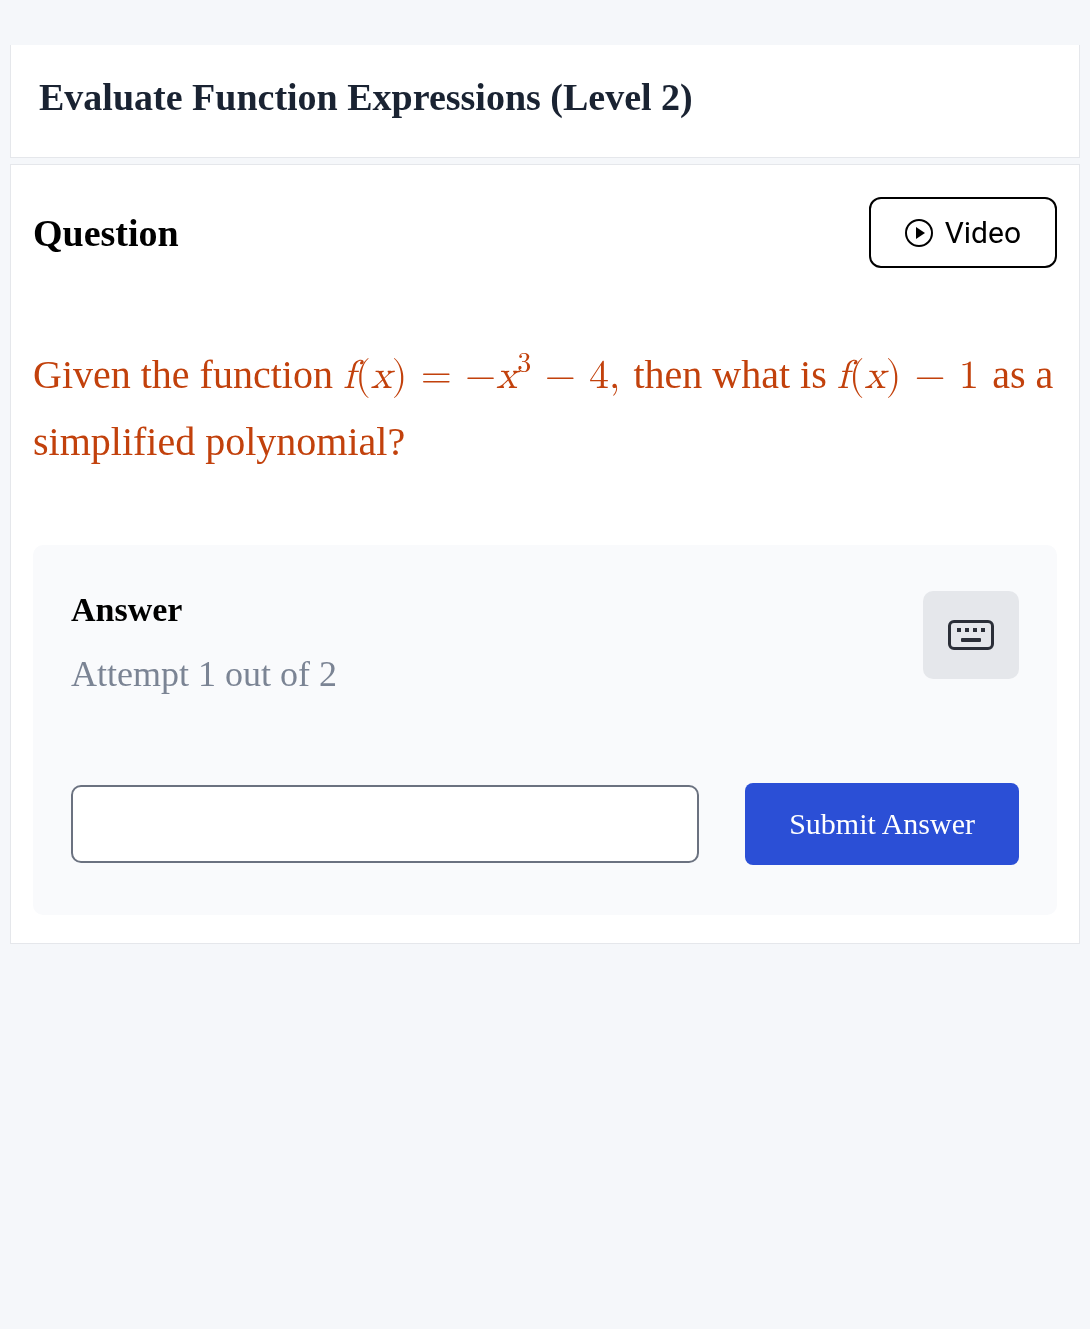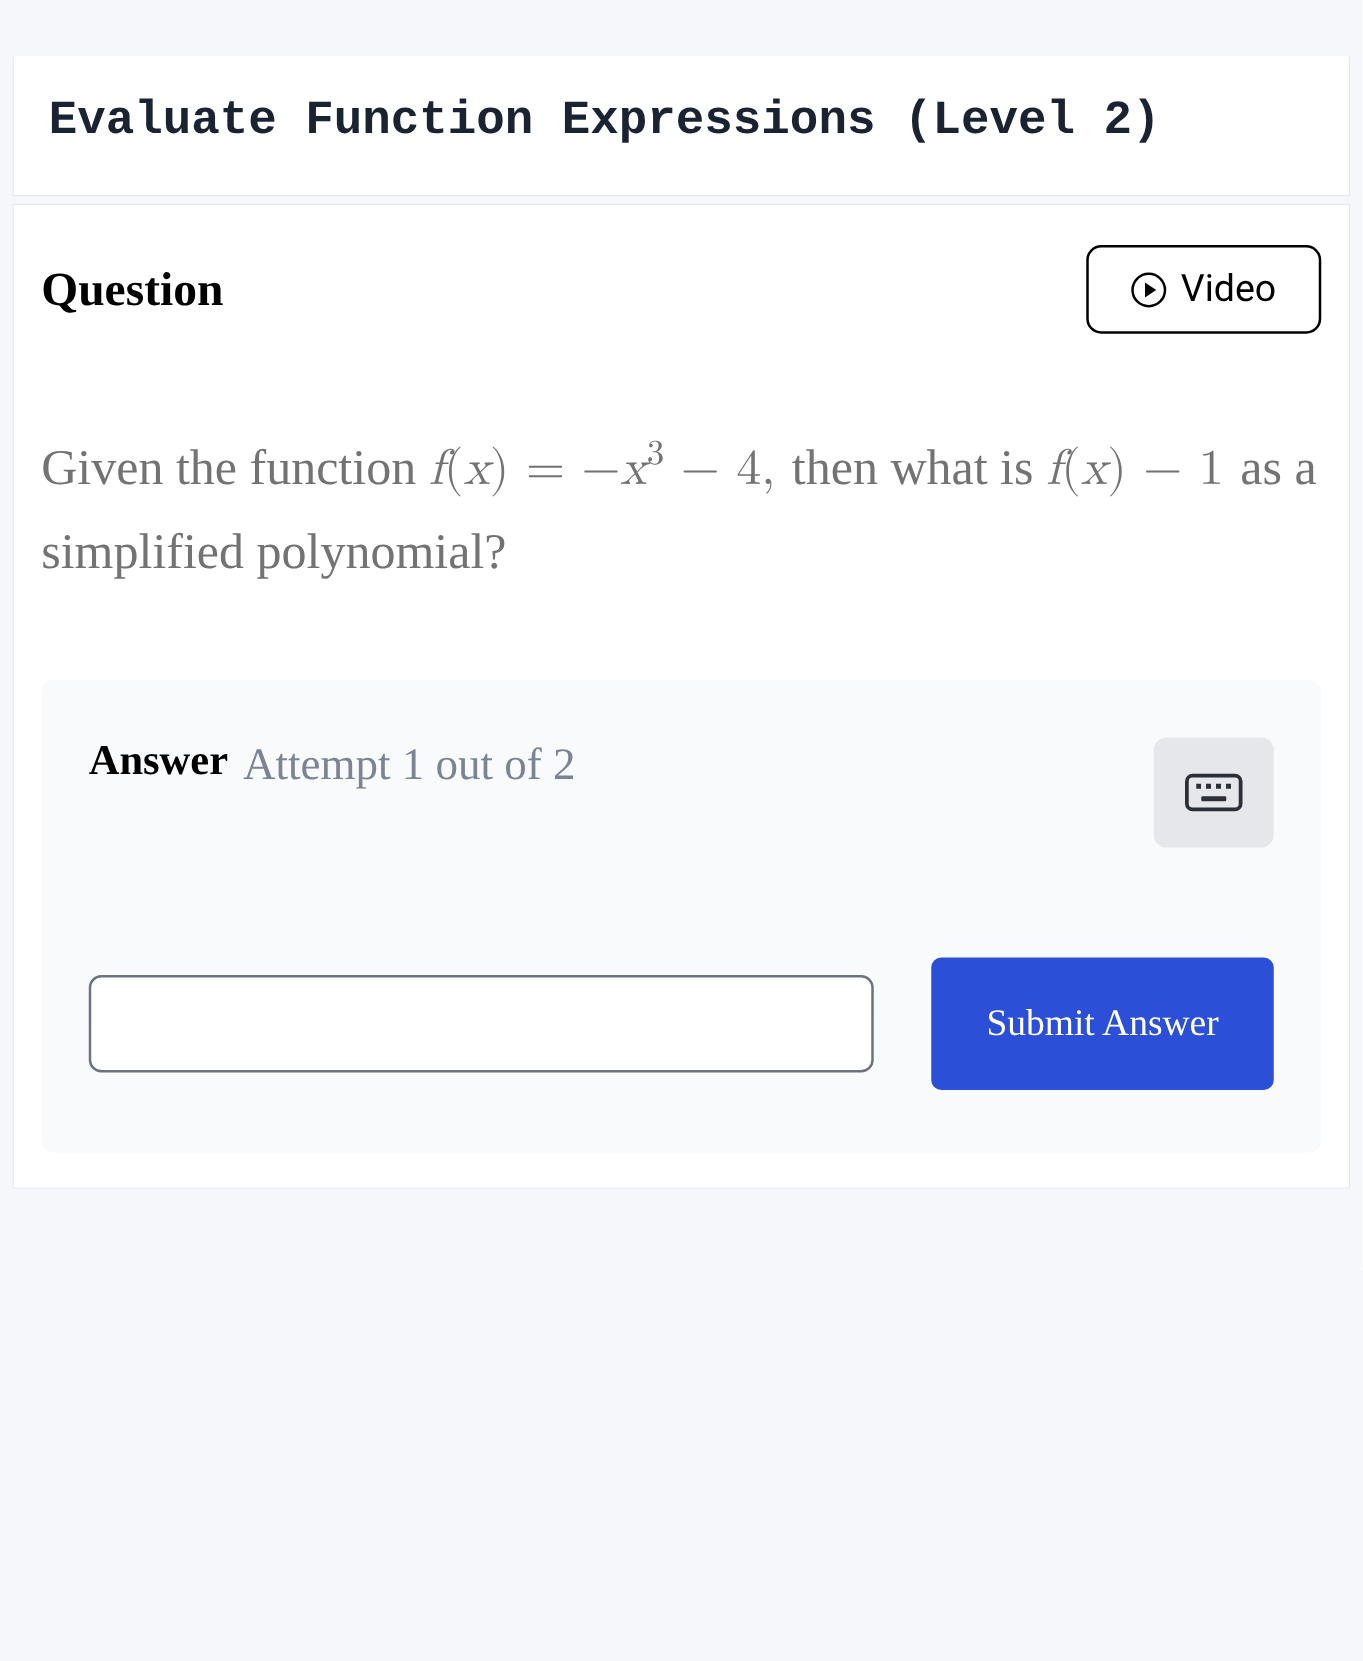--- a/index.html
+++ b/index.html
@@ -18,21 +18,21 @@
       border: 1px solid #e5e7eb;
       border-top: none;
       margin: 0 10px;
       margin-top: 45px;
       padding: 30px 28px 38px 28px;
     }
     .page-title {
       font-size: 38px;
       font-weight: 700;
       color: #1a2332;
-      font-family: Liberation Mono, monospace;
+      font-family: Liberation Serif, serif;
     }
     .content-card {
       background: #ffffff;
       border: 1px solid #e5e7eb;
       margin: 6px 10px 0 10px;
       padding: 32px 22px 28px 22px;
     }
     .question-header {
       display: flex;
       align-items: center;
@@ -78,21 +78,21 @@
       width: 0;
       height: 0;
       border-left: 9px solid #000;
       border-top: 6px solid transparent;
       border-bottom: 6px solid transparent;
       margin-left: 3px;
     }
     .question-text {
       font-size: 40px;
       font-family: Georgia, "Times New Roman", serif;
-      color: #737373;
+      color: #c2410c;
       line-height: 1.65;
       margin-bottom: 70px;
     }
     .math {
       font-style: italic;
       font-family: "Latin Modern Math", "Cambria Math", Georgia, serif;
     }
     .sup {
       font-size: 0.7em;
       vertical-align: super;
@@ -104,21 +104,22 @@
       border-radius: 10px;
       padding: 46px 38px 50px 38px;
     }
     .answer-header {
       display: flex;
       justify-content: space-between;
       align-items: flex-start;
     }
     .answer-titles {
       display: flex;
-      gap: 12px;
+      flex-direction: column;
+      gap: 24px;
     }
     .answer-label {
       font-size: 34px;
       font-weight: 700;
       font-family: Georgia, "Times New Roman", serif;
       color: #000;
     }
     .attempt-text {
       font-size: 36px;
       color: #7b8494;
@@ -176,21 +177,21 @@
       padding: 0 18px;
       background: #fff;
       font-family: Georgia, serif;
     }
     .submit-button {
       background: #2b4fd6;
       color: #fff;
       border: none;
       border-radius: 8px;
       font-size: 30px;
-      padding: 36px 44px;
+      padding: 24px 44px;
       cursor: pointer;
       font-family: Georgia, "Times New Roman", serif;
     }
   </style>
 </head>
 <body>
 
 <div class="header-section">
   <h1 class="page-title">Evaluate Function Expressions (Level 2)</h1>
 </div>

